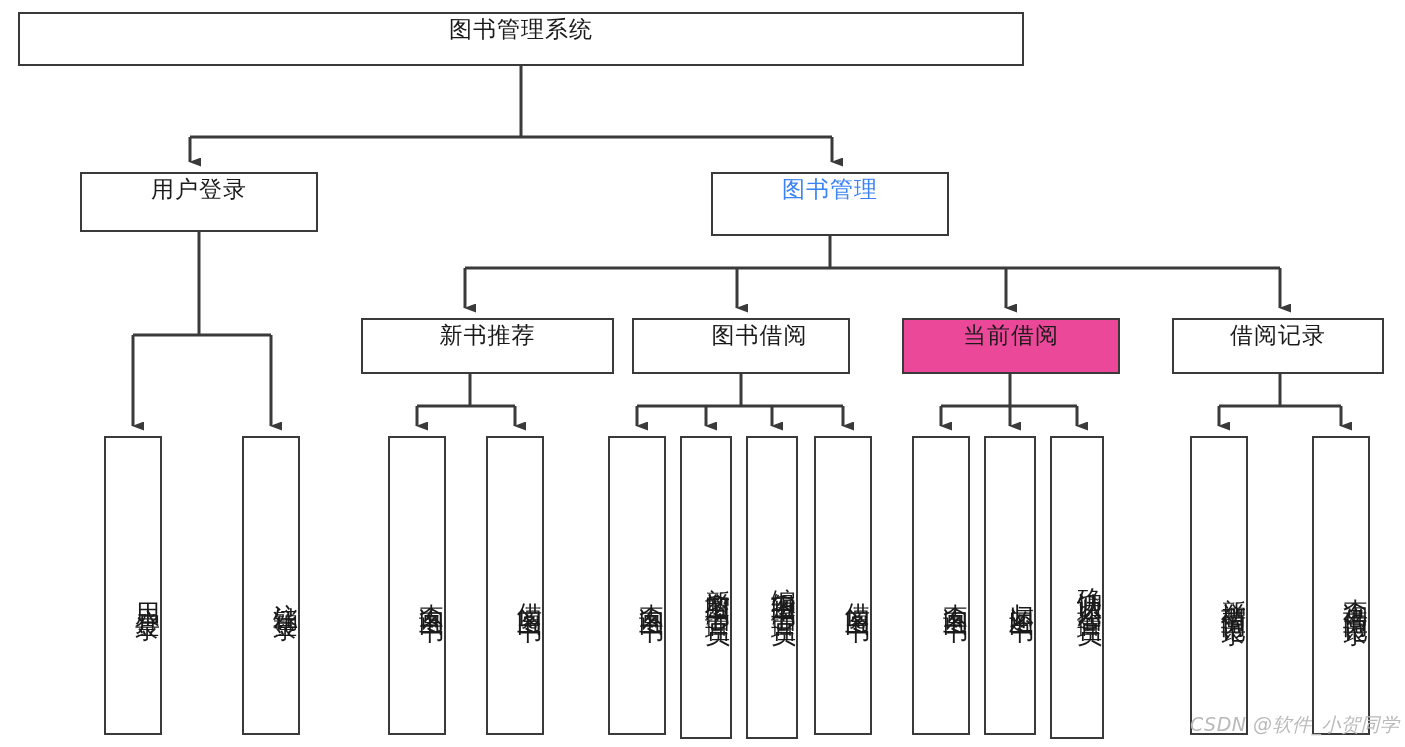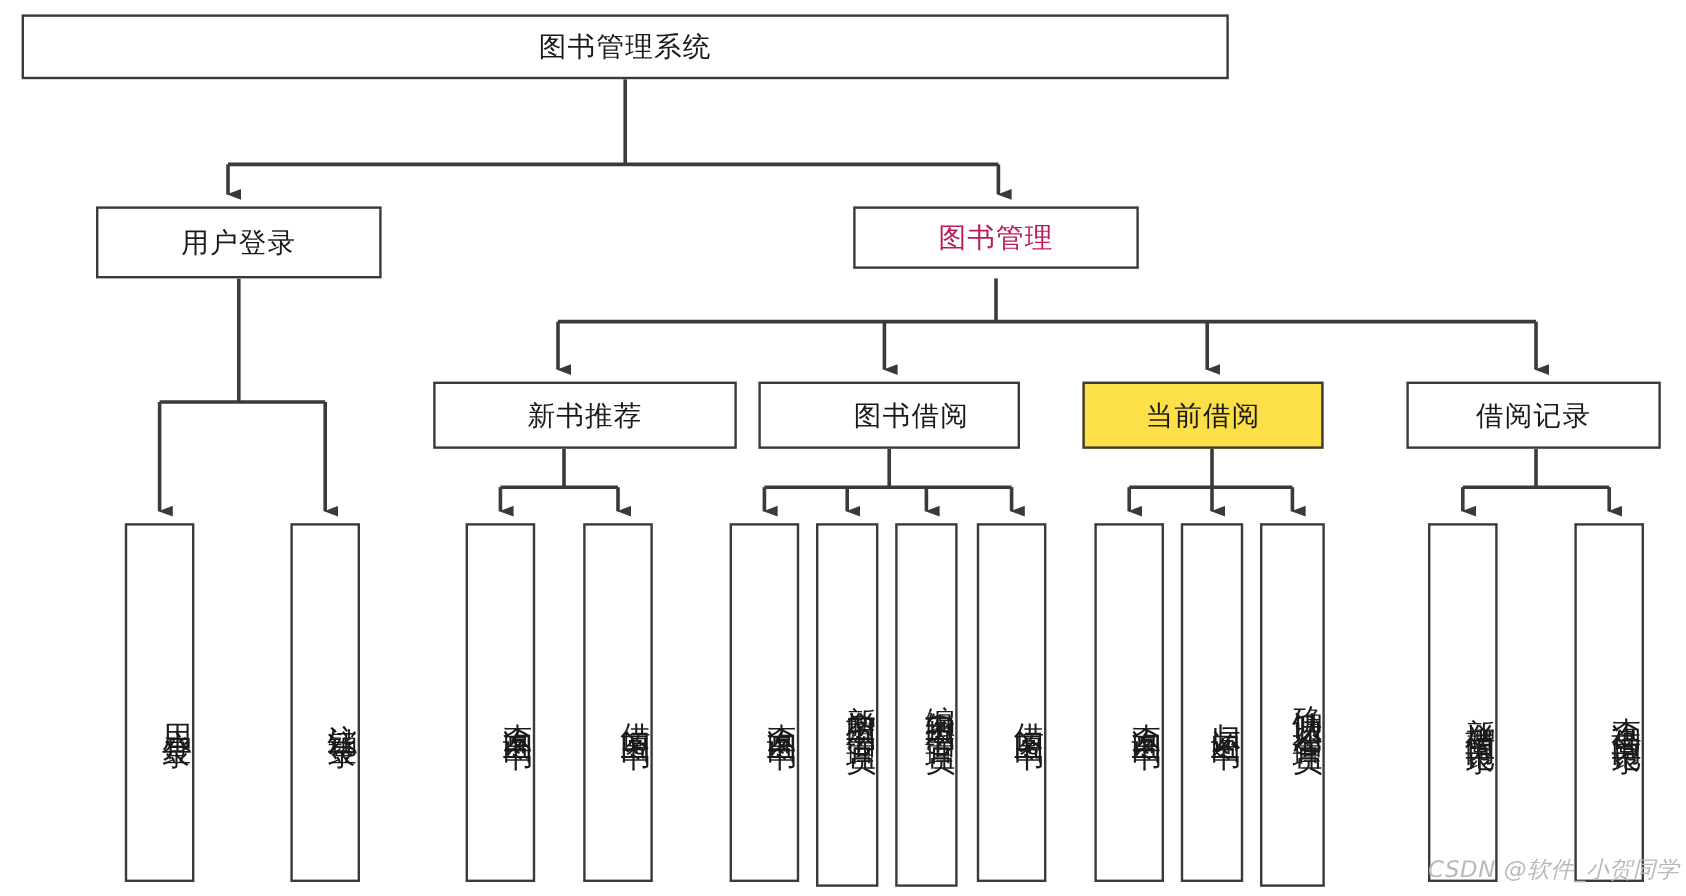--- a/index.html
+++ b/index.html
@@ -25,21 +25,20 @@
     width: 1405px;
     height: 747px;
     pointer-events: none;
   }
   .node {
     position: absolute;
     box-sizing: border-box;
     background: #ffffff;
     border: 2px solid #3a3a3a;
     display: flex;
-    align-items: center;
     justify-content: center;
     color: #1a1a1a;
   }
   .node.horiz {
     font-size: 23px;
     letter-spacing: 1px;
   }
   .node.vert {
     writing-mode: vertical-rl;
     text-orientation: upright;
@@ -123,31 +122,31 @@
     </g>
   </svg>
 
   <div class="node horiz" style="left: 18px; top: 12px; width: 1006px; height: 54px; border-color: rgb(58, 58, 58); background: rgb(255, 255, 255); color: rgb(26, 26, 26);">
     <span>图书管理系统</span>
   </div>
 
   <div class="node horiz" style="left: 80px; top: 172px; width: 238px; height: 60px; border-color: rgb(58, 58, 58); background: rgb(255, 255, 255); color: rgb(26, 26, 26);">
     <span>用户登录</span>
   </div>
-  <div class="node horiz" style="left: 711px; top: 172px; width: 238px; height: 52px; border-color: rgb(58, 58, 58); background: rgb(255, 255, 255); color: #be185d;">
+  <div class="node horiz" style="left: 711px; top: 172px; width: 238px; height: 64px; border-color: rgb(58, 58, 58); background: rgb(255, 255, 255); color: #3b82f6;">
     <span>图书管理</span>
   </div>
 
   <div class="node horiz" style="left: 361px; top: 318px; width: 253px; height: 56px; border-color: rgb(58, 58, 58); background: rgb(255, 255, 255); color: rgb(26, 26, 26);">
     <span>新书推荐</span>
   </div>
   <div class="node horiz" style="left: 632px; top: 318px; width: 218px; height: 56px; border-color: rgb(58, 58, 58); background: rgb(255, 255, 255); color: rgb(26, 26, 26); padding-left: 37px;">
     <span>图书借阅</span>
   </div>
-  <div class="node horiz" style="left: 902px; top: 318px; width: 201px; height: 56px; border-color: rgb(58, 58, 58); background: #fde047; color: rgb(26, 26, 26); font-family: Liberation Mono, monospace;">
+  <div class="node horiz" style="left: 902px; top: 318px; width: 218px; height: 56px; border-color: rgb(58, 58, 58); background: #ec4899; color: rgb(26, 26, 26); font-family: Liberation Mono, monospace;">
     <span>当前借阅</span>
   </div>
   <div class="node horiz" style="left: 1172px; top: 318px; width: 212px; height: 56px; border-color: rgb(58, 58, 58); background: rgb(255, 255, 255); color: rgb(26, 26, 26);">
     <span>借阅记录</span>
   </div>
 
   <div class="node vert" style="left: 104px; top: 436px; width: 58px; height: 299px; border-color: rgb(58, 58, 58); background: rgb(255, 255, 255); color: rgb(26, 26, 26);">
     <span class="vtext">用户登录</span>
   </div>
   <div class="node vert" style="left: 242px; top: 436px; width: 58px; height: 299px; border-color: rgb(58, 58, 58); background: rgb(255, 255, 255); color: rgb(26, 26, 26);">

